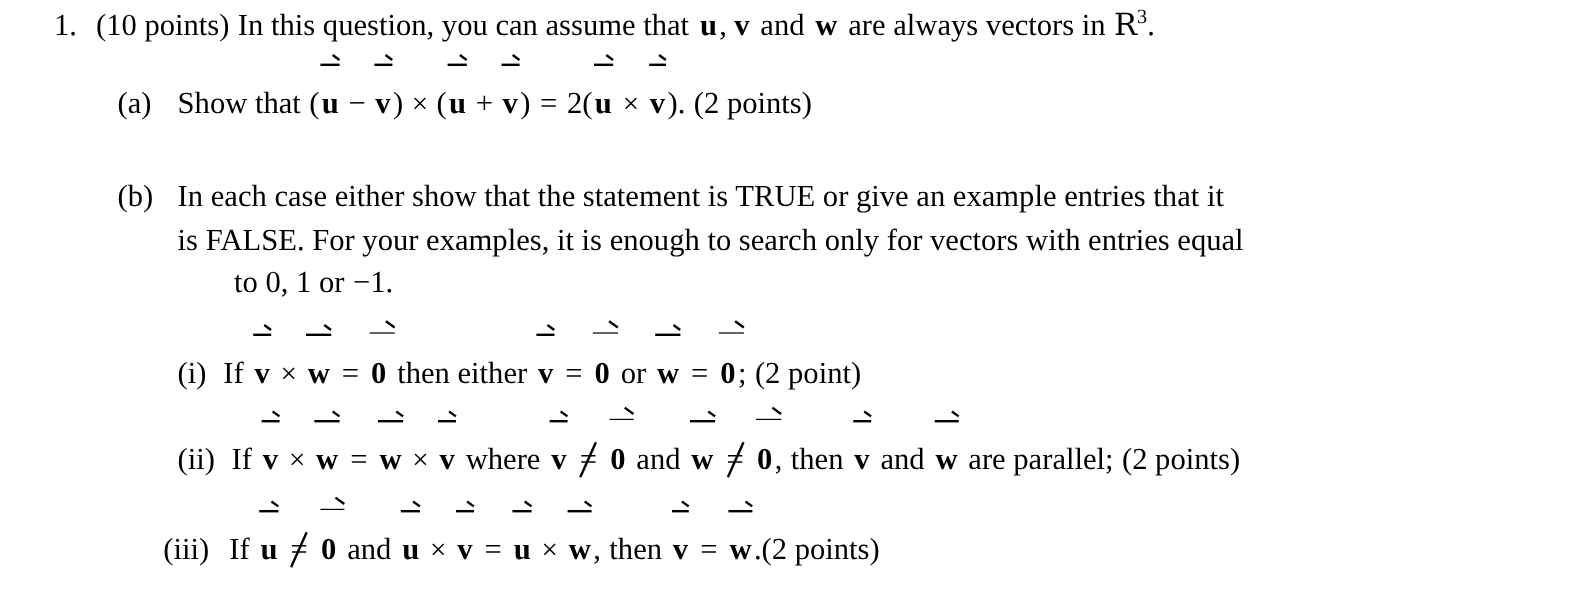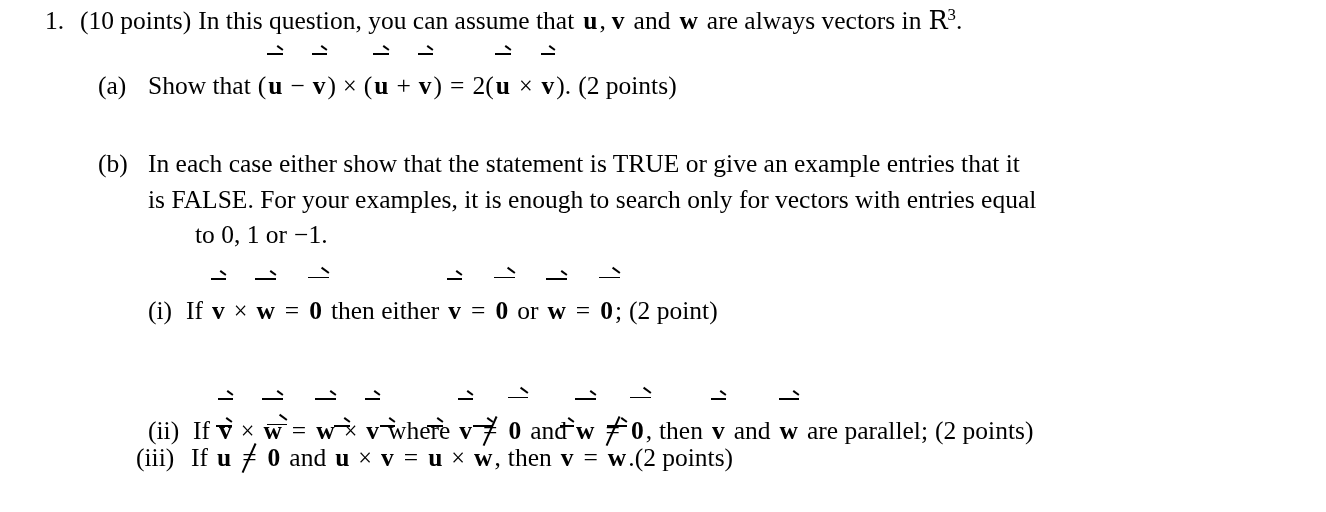--- a/index.html
+++ b/index.html
@@ -51,21 +51,21 @@
 
   
   #row-b1           { left: 98px;  top: 151px; }
   #row-b1 .marker   { width: 50px; }
   #row-b2           { left: 148px; top: 187px; }
   #row-b3           { left: 148px; top: 222px; margin-left: 47px; }
 
   
   #row-i            { left: 148px; top: 298px; }
   #row-i .marker    { width: 38px; }
-  #row-ii           { left: 148px; top: 370px; margin-top: 48px; }
+  #row-ii           { left: 148px; top: 370px; }
   #row-ii .marker   { width: 45px; }
   #row-iii          { left: 136px; top: 445px; }
   #row-iii .marker  { width: 55px; }
 
   
   .vec {
     position: relative;
     display: inline-block;
     font-weight: bold;
     font-style: normal;

